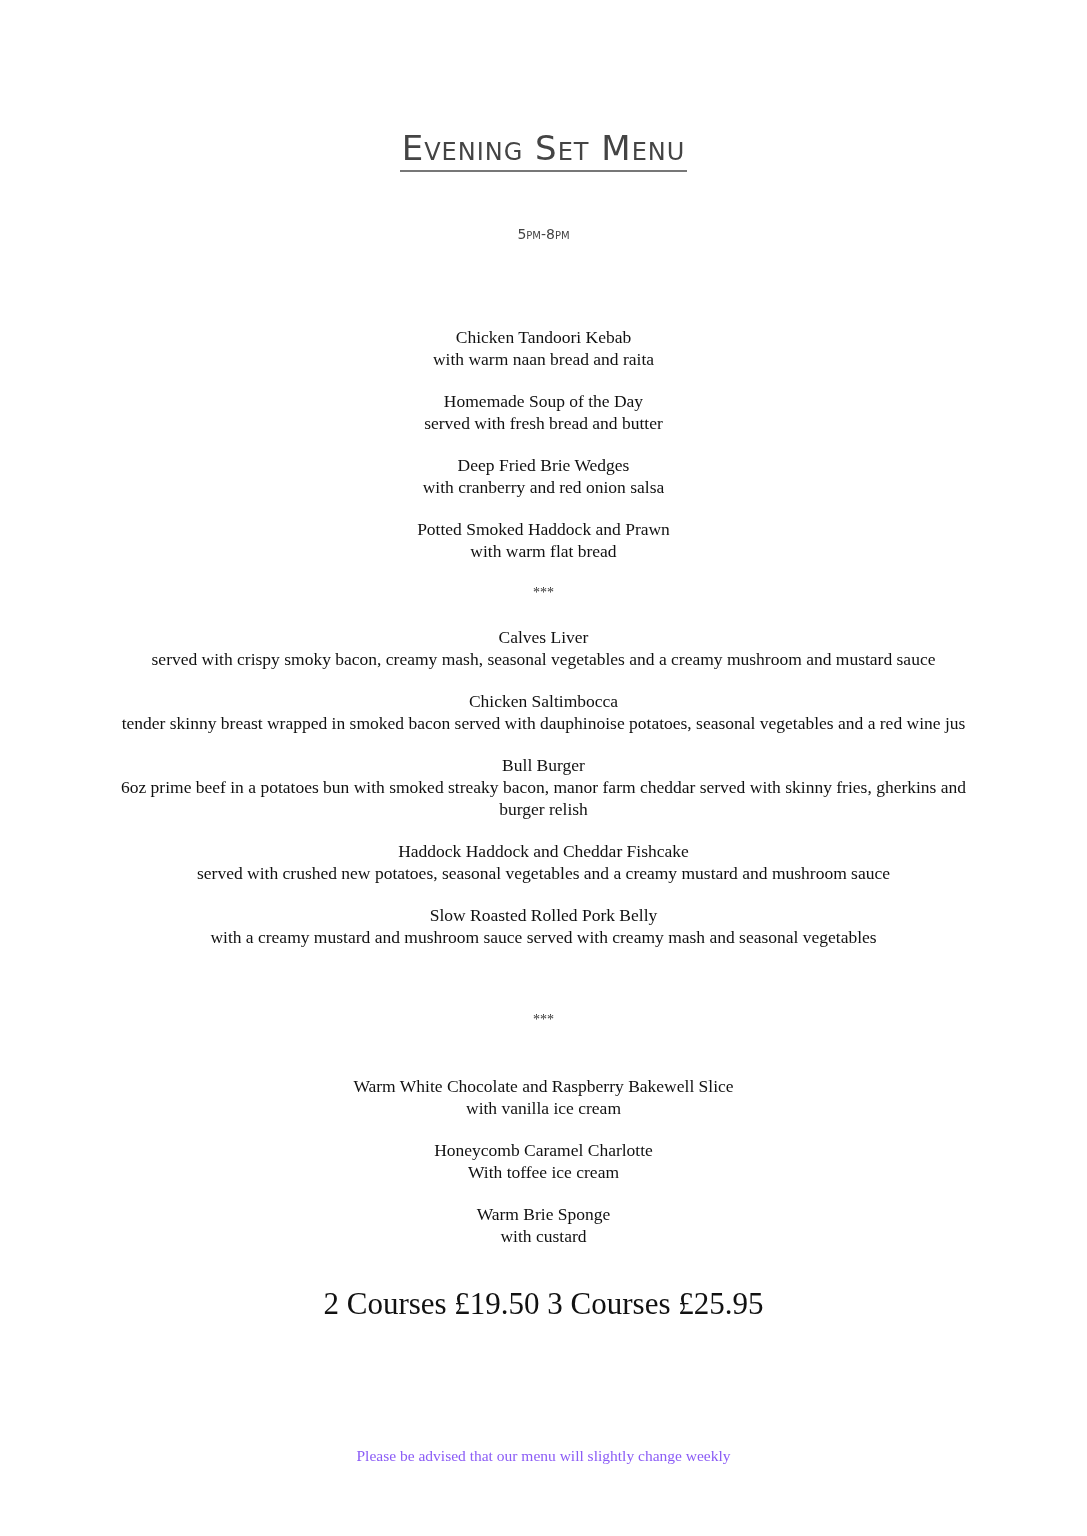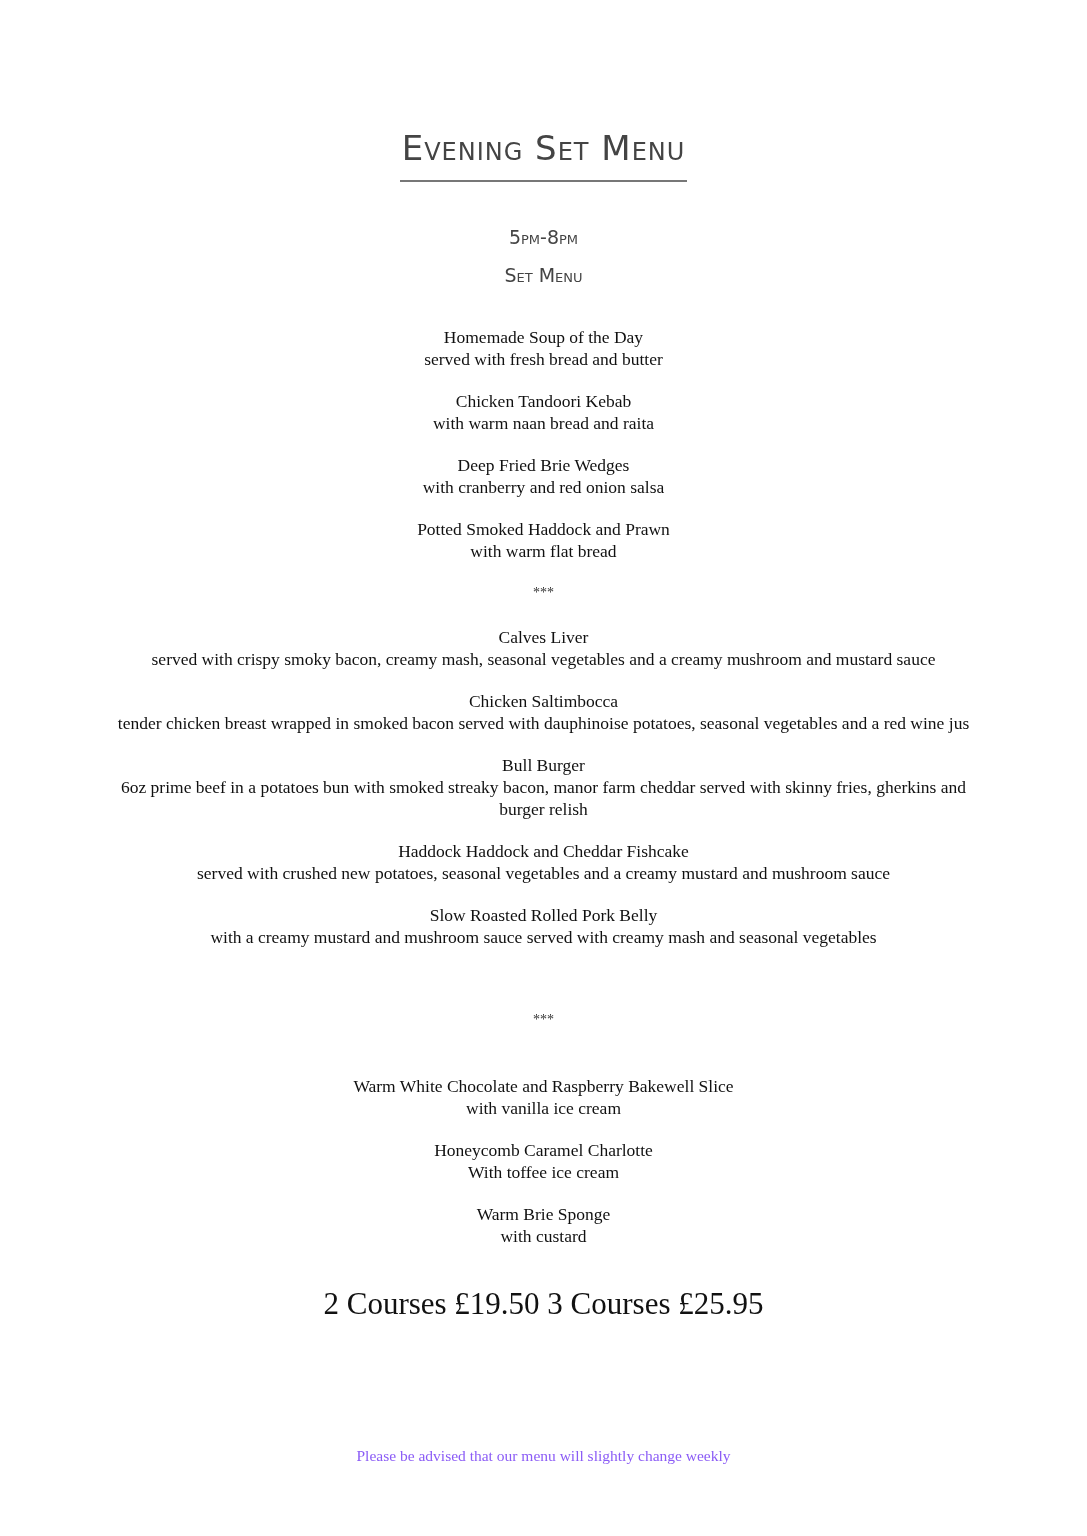--- a/index.html
+++ b/index.html
@@ -1,68 +1,67 @@
 <!DOCTYPE html>
 <html><head>
 <meta charset="utf-8">
 <style>
   html, body { margin: 0; padding: 0; background: #ffffff; }
   body { width: 1087px; height: 1536px; position: relative; overflow: hidden; color: #1a1a1a; }
   .page { position: absolute; left: 0; top: 0; width: 1087px; height: 1536px; }
   .header { position: absolute; left: 0; width: 1087px; text-align: center; font-family: "DejaVu Sans", sans-serif; font-variant: small-caps; color: #444; }
   .title { top: 128px; font-size: 34px; letter-spacing: 1px; }
-  .title span { border-bottom: 2px solid #777; padding: 0 2px 12px; }
+  .title span { border-bottom: 2px solid #777; padding: 0 2px 2px; }
   .sub1 { top: 186px; font-size: 19px; }
-  .sub2 { top: 226px; font-size: 19px; }
+  .sub2 { top: 226px; font-size: 14px; }
   .sub3 { top: 264px; font-size: 19px; }
   .section { position: absolute; left: 100px; width: 887px; text-align: center; font-family: "Liberation Serif", serif; font-size: 17.5px; line-height: 22px; color: #111; }
   .dish { margin-bottom: 20px; }
   .dish .name, .dish .desc { display: block; }
   .stars { text-align: center; font-family: "Liberation Serif", serif; font-size: 14px; position: absolute; left: 0; width: 1087px; color: #333; }
   .price { position: absolute; top: 1286px; left: 0; width: 1087px; text-align: center; font-family: "Liberation Serif", serif; font-size: 31px; color: #111; }
   .note { position: absolute; top: 1447px; left: 0; width: 1087px; text-align: center; font-family: "Liberation Serif", serif; font-size: 15.5px; color: #8b5cf6; }
 </style>
 </head>
 <body>
 
 <div class="page">
 
   <div class="header title"><span>Evening Set Menu</span></div>
   <div class="header sub2">5pm-8pm</div>
-  <div class="header sub3">Set Menu</div>
 
   <div class="section" style="top:326px;">
     <div class="dish">
+        <span class="name">Chicken Tandoori Kebab</span>
+        <span class="desc">with warm naan bread and raita</span>
+      </div>
+    <div class="dish">
         <span class="name">Homemade Soup of the Day</span>
         <span class="desc">served with fresh bread and butter</span>
-      </div>
-    <div class="dish">
-        <span class="name">Chicken Tandoori Kebab</span>
-        <span class="desc">with warm naan bread and raita</span>
       </div>
     <div class="dish">
         <span class="name">Deep Fried Brie Wedges</span>
         <span class="desc">with cranberry and red onion salsa</span>
       </div>
     <div class="dish">
         <span class="name">Potted Smoked Haddock and Prawn</span>
         <span class="desc">with warm flat bread</span>
       </div>
   </div>
 
   <div class="stars" style="top:585px;">***</div>
 
   <div class="section" style="top:626px;">
     <div class="dish">
         <span class="name">Calves Liver</span>
         <span class="desc">served with crispy smoky bacon, creamy mash, seasonal vegetables and a creamy mushroom and mustard sauce</span>
       </div>
     <div class="dish">
         <span class="name">Chicken Saltimbocca</span>
-        <span class="desc">tender chicken breast wrapped in smoked bacon served with dauphinoise potatoes, seasonal vegetables and a red wine jus</span>
+        <span class="desc">tender skinny breast wrapped in smoked bacon served with dauphinoise potatoes, seasonal vegetables and a red wine jus</span>
       </div>
     <div class="dish">
         <span class="name">Bull Burger</span>
         <span class="desc">6oz prime beef in a potatoes bun with smoked streaky bacon, manor farm cheddar served with skinny fries, gherkins and burger relish</span>
       </div>
     <div class="dish">
         <span class="name">Haddock Haddock and Cheddar Fishcake</span>
         <span class="desc">served with crushed new potatoes, seasonal vegetables and a creamy mustard and mushroom sauce</span>
       </div>
     <div class="dish">

